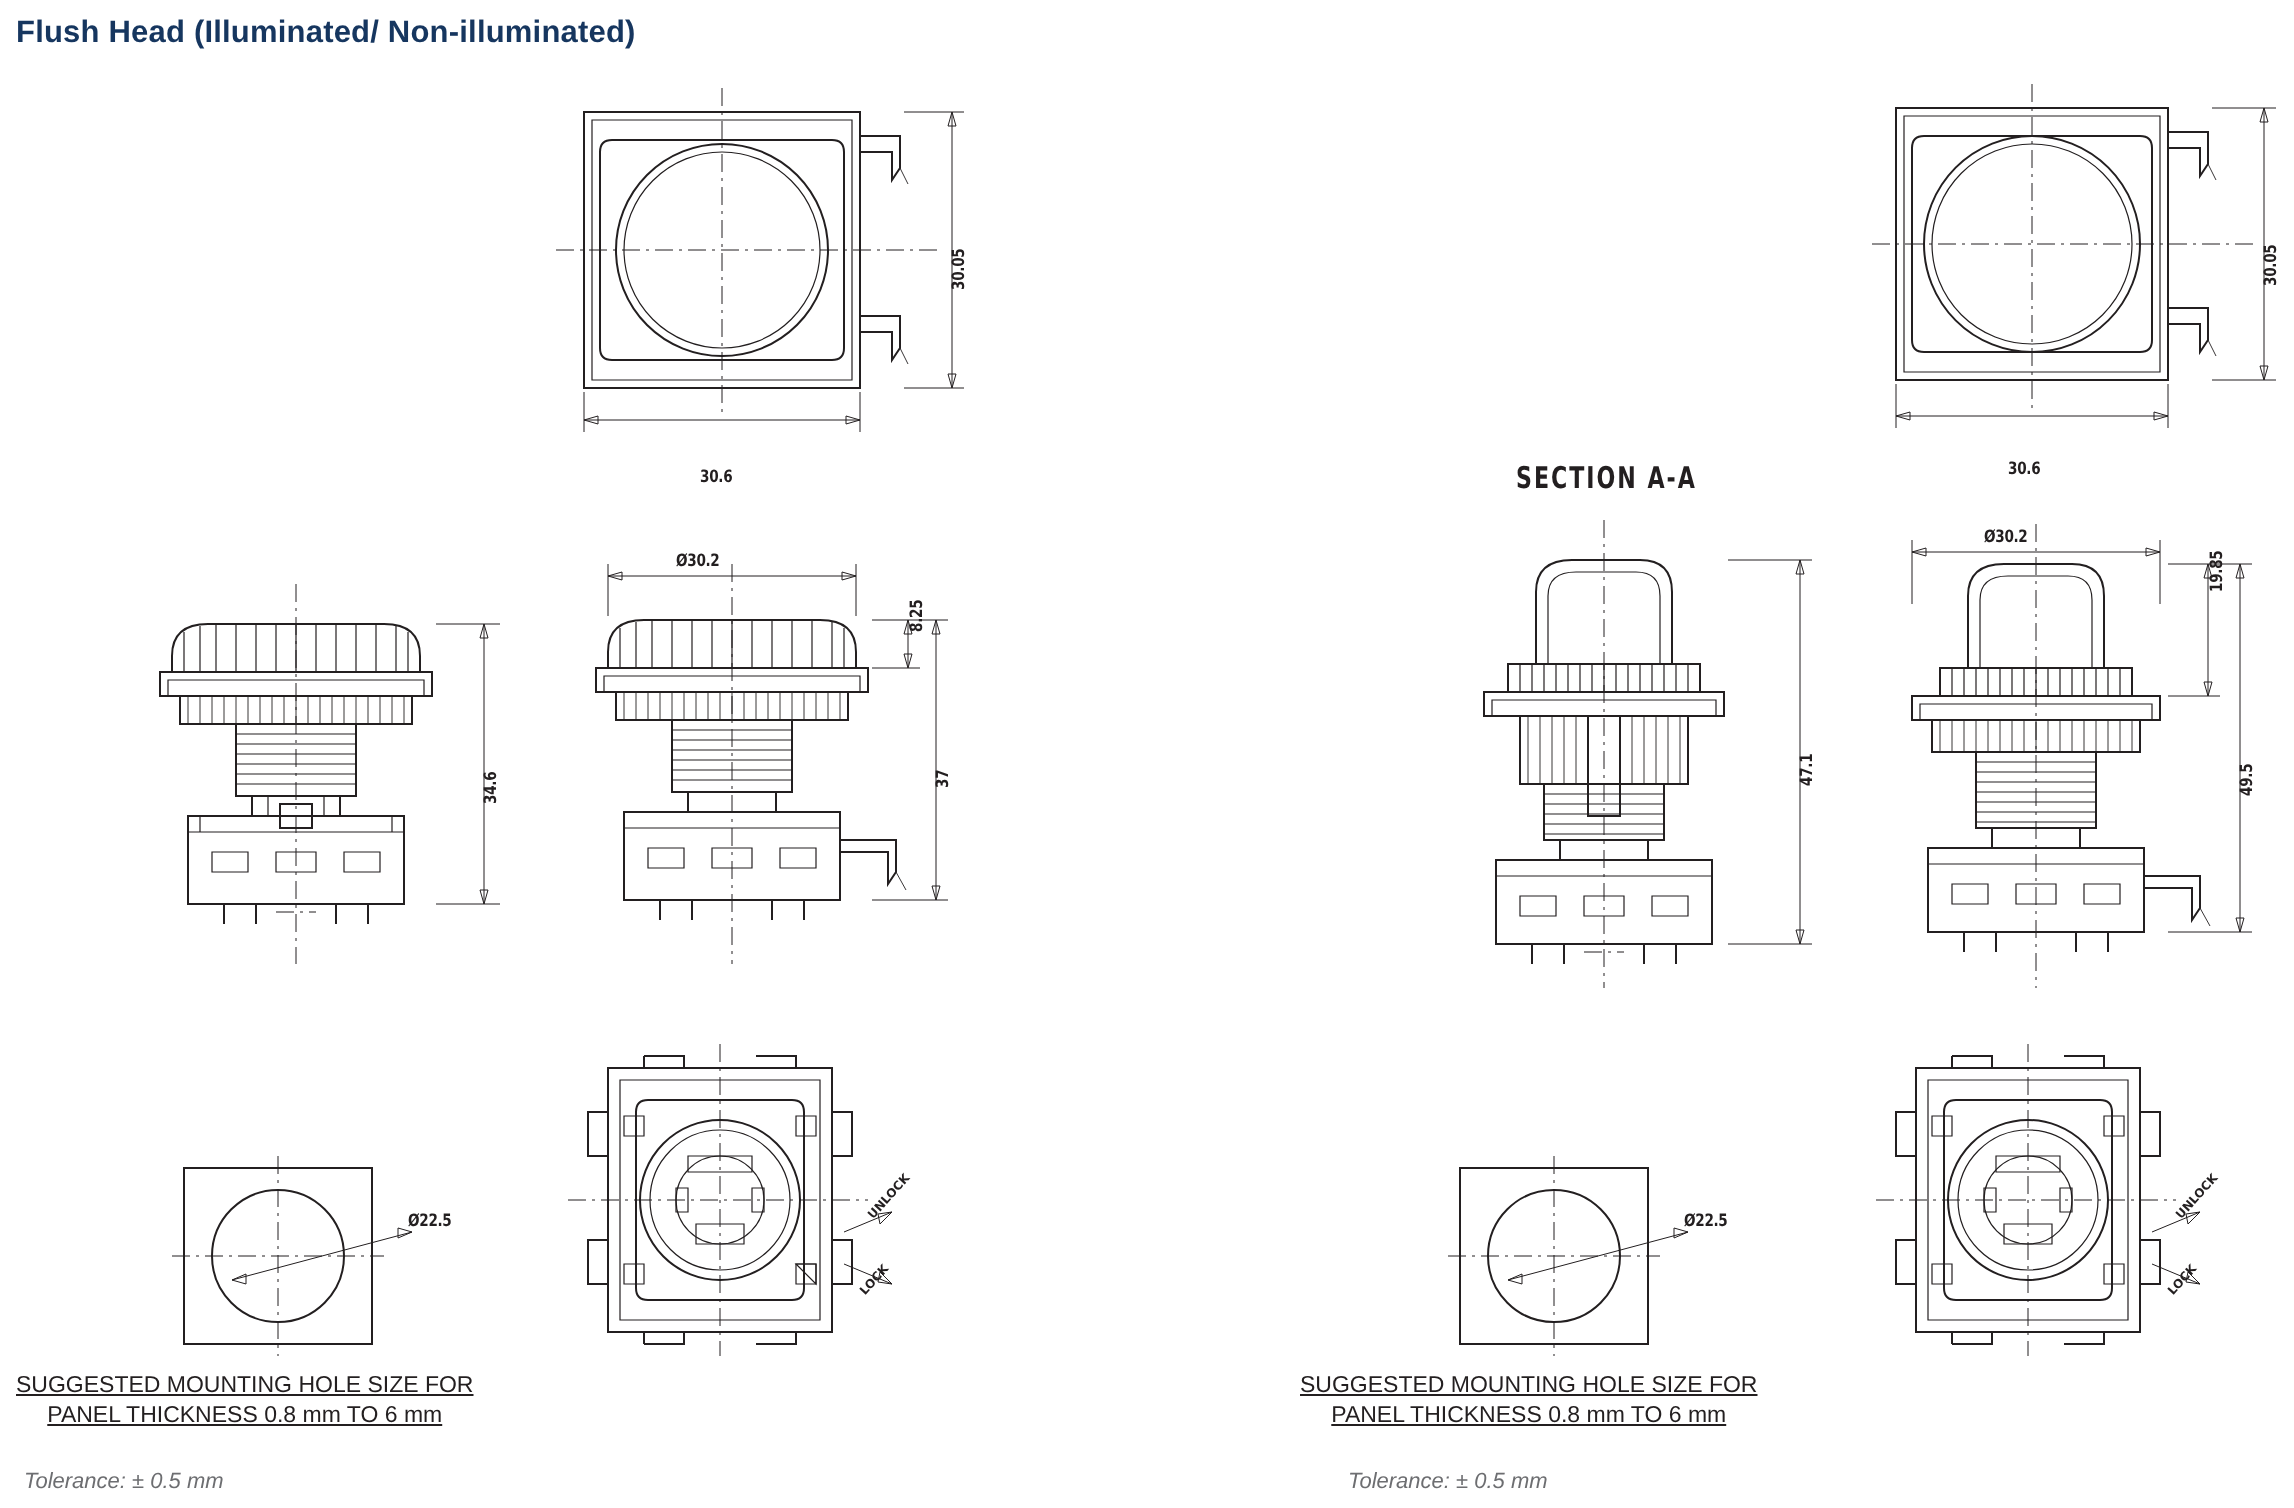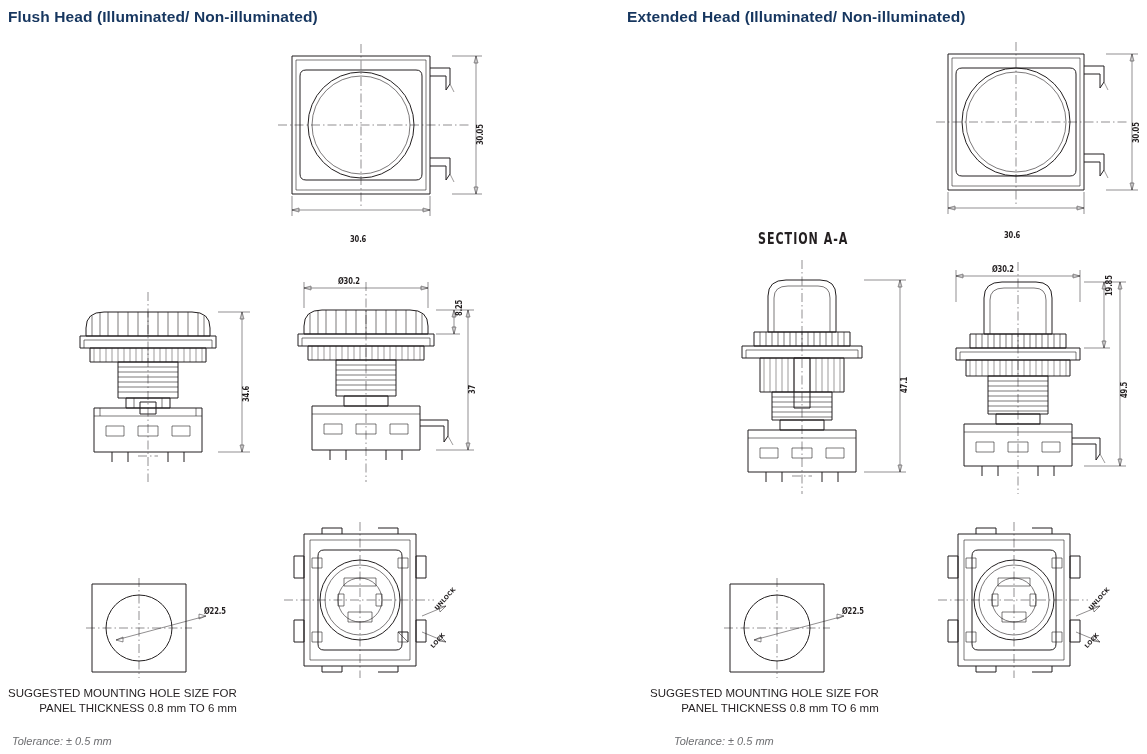--- a/index.html
+++ b/index.html
@@ -51,21 +51,22 @@
   }
   .panel.left .tolerance  { left: 12px; }
   .panel.right .tolerance { left: 100px; }
 
   .mount-note {
     position: absolute;
     font-size: 11.5px;
     line-height: 15px;
     color: #231f20;
     white-space: nowrap;
-    text-align: right;
+    text-align: center;
+    text-decoration: underline;
   }
   .panel.left .mount-note  { left: 8px;  top: 686px; }
   .panel.right .mount-note { left: 76px; top: 686px; }
 
   .section-label {
     position: absolute;
     font-family: "DejaVu Sans Condensed", "Liberation Sans Narrow", "Liberation Sans", sans-serif;
     font-size: 15px;
     font-weight: bold;
     letter-spacing: 1.2px;
@@ -288,21 +289,20 @@
     <div class="mount-note">
       <div>SUGGESTED MOUNTING HOLE SIZE FOR</div>
       <div>PANEL THICKNESS 0.8 mm TO 6 mm</div>
     </div>
 
     <div class="tolerance">Tolerance: ± 0.5 mm</div>
   </div>
 
   <div class="panel right">
 
-    <div class="panel-title">Extended Head (Illuminated/ Non-illuminated)</div>
 
     <div class="dwg" style="left:358px; top:38px;">
       <svg width="220" height="180" viewBox="0 0 220 180">
         <path class="ln" d="M16,16 L152,16 L152,152 L16,152 Z"></path>
         <path class="ln-thin" d="M20,20 L148,20 L148,148 L20,148 Z"></path>
         <path class="ln" d="M30,30 L138,30 Q144,30 144,36 L144,132 Q144,138 138,138 L30,138 Q24,138 24,132 L24,36 Q24,30 30,30 Z"></path>
         <circle class="ln" cx="84" cy="84" r="54"></circle>
         <circle class="ln-thin" cx="84" cy="84" r="50"></circle>
         <path class="ln" d="M152,28 L172,28 L172,44 L168,50 L168,36 L152,36"></path>
         <path class="ln" d="M152,116 L172,116 L172,132 L168,138 L168,124 L152,124"></path>

